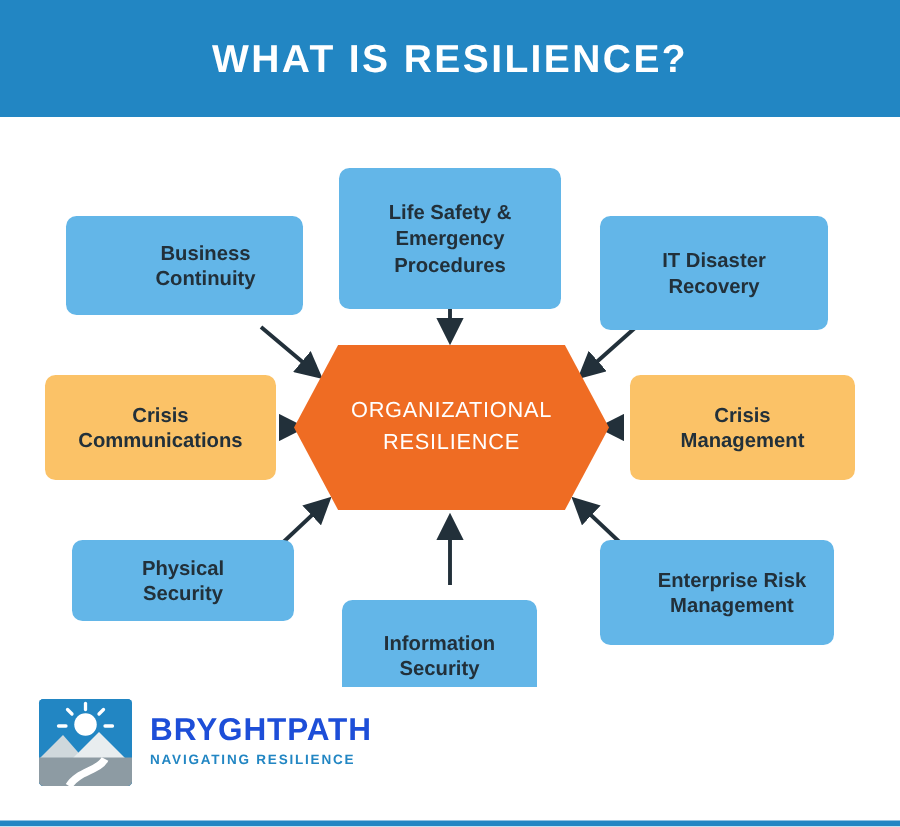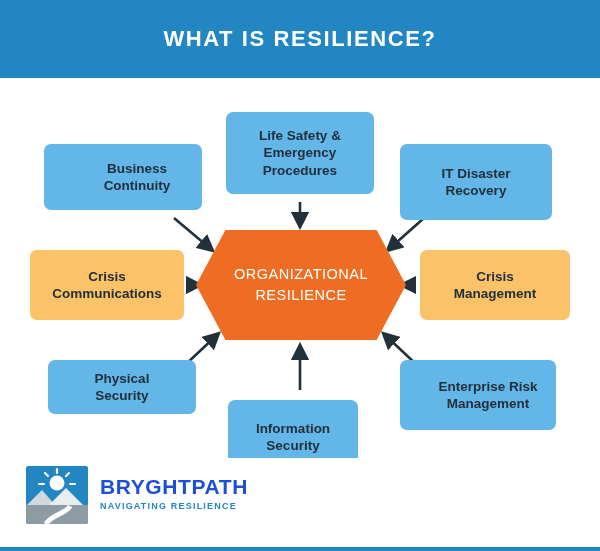--- a/index.html
+++ b/index.html
@@ -27,21 +27,21 @@
     top: 0;
     width: 600px;
     height: 78px;
     background: #2286c3;
     display: flex;
     align-items: center;
     justify-content: center;
   }
   .header-title {
     color: #ffffff;
-    font-size: 22px;
+    font-size: 26px;
     font-weight: bold;
     letter-spacing: 1.6px;
     text-align: center;
     line-height: 1.1;
   }
   
   .diagram {
     position: absolute;
     left: 0;
     top: 78px;
@@ -60,21 +60,21 @@
     font-size: 13.5px;
     font-weight: bold;
     line-height: 1.28;
     padding: 6px 8px;
   }
   .node.blue { background: #63b6e8; }
   .node.orange { background: #fbc267; }
 
   
   #n-business-continuity { left: 44px;  top: 66px;  width: 158px; height: 66px; padding-left: 36px; }
-  #n-life-safety         { left: 226px; top: 34px;  width: 148px; height: 82px; text-align: center; }
+  #n-life-safety         { left: 226px; top: 34px;  width: 148px; height: 94px; text-align: center; }
   #n-it-disaster         { left: 400px; top: 66px;  width: 152px; height: 76px; }
   #n-crisis-comms        { left: 30px;  top: 172px; width: 154px; height: 70px; }
   #n-crisis-management   { left: 420px; top: 172px; width: 150px; height: 70px; }
   #n-physical-security   { left: 48px;  top: 282px; width: 148px; height: 54px; }
   #n-information-security{ left: 228px; top: 322px; width: 130px; height: 74px; }
   #n-enterprise-risk     { left: 400px; top: 282px; width: 156px; height: 70px; padding-left: 28px; }
 
   
   .center-wrap {
     position: absolute;

